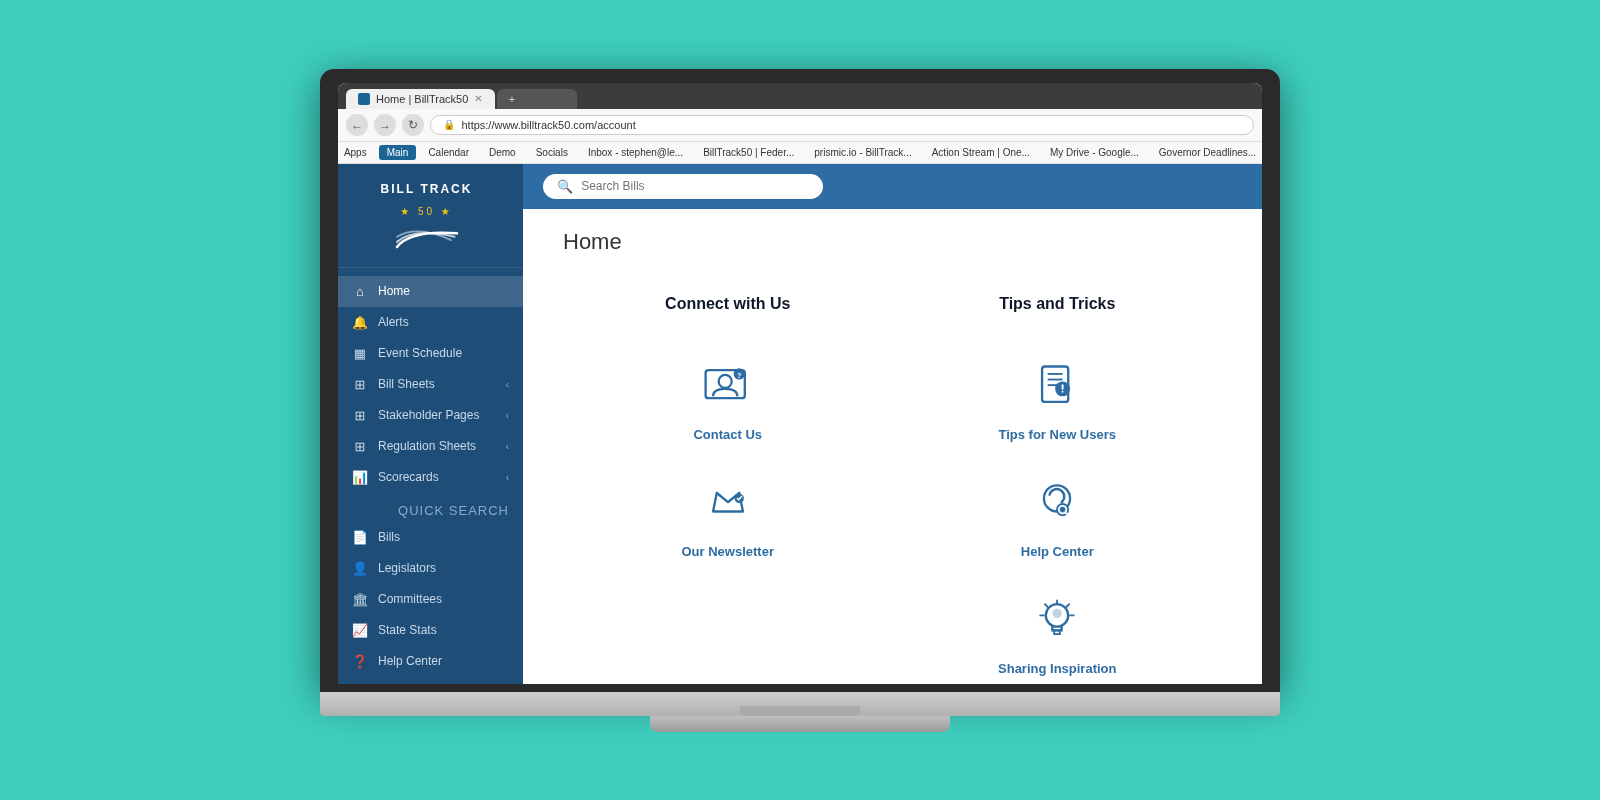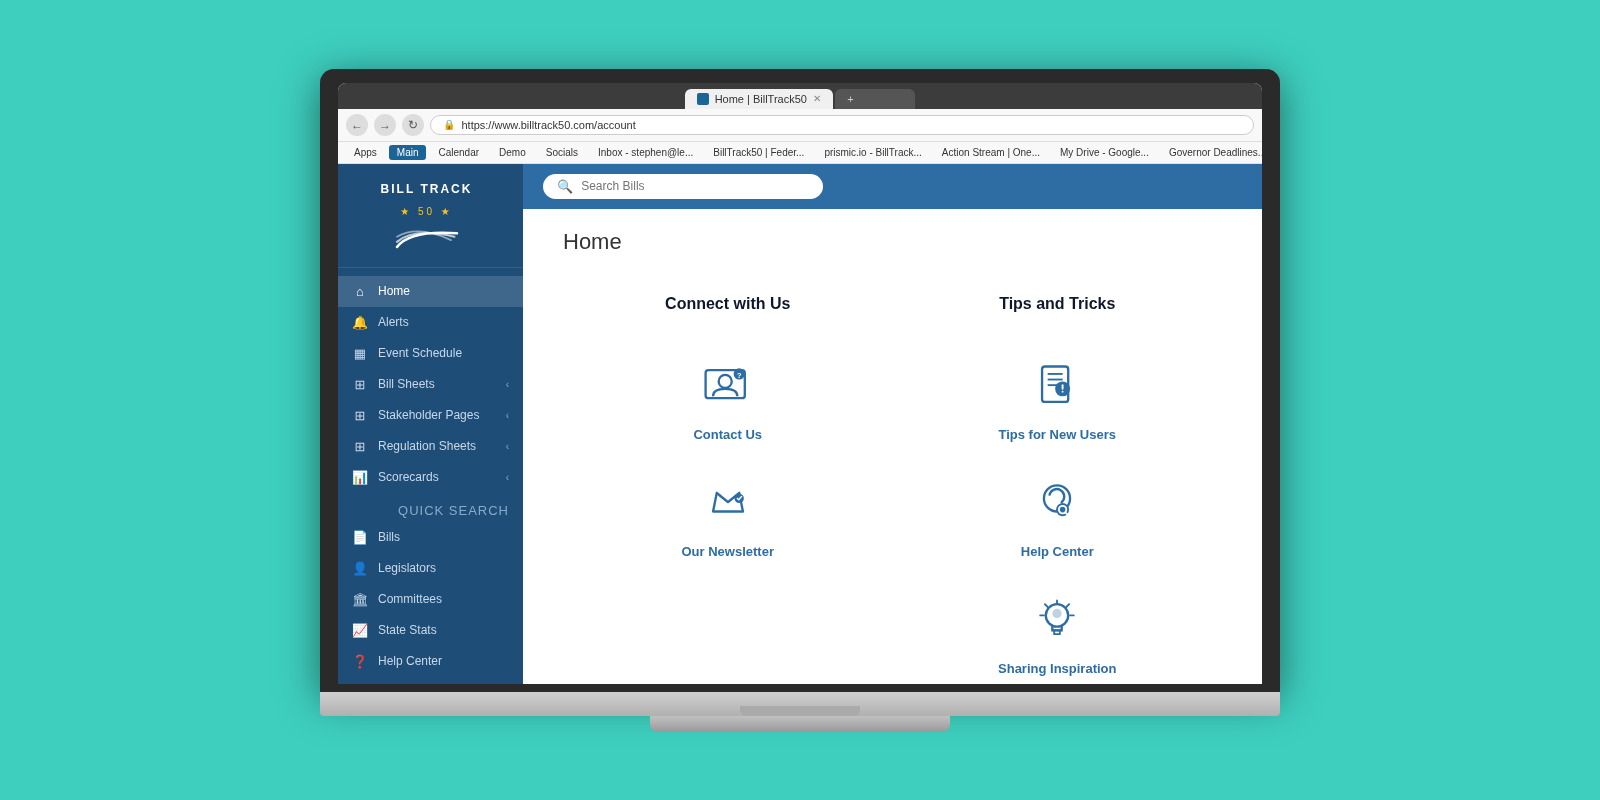--- a/index.html
+++ b/index.html
@@ -34,21 +34,20 @@
       overflow: hidden;
       width: 100%;
     }
 
     .browser-chrome {
       background: #3c3c3c;
       padding: 6px 8px 0 8px;
       display: flex;
       flex-direction: column;
       gap: 4px;
-      align-items: center;
     }
 
     .browser-tabs {
       display: flex;
       align-items: flex-end;
       gap: 2px;
     }
 
     .browser-tab {
       background: #f0f0f0;
@@ -123,20 +122,21 @@
     }
 
     .bookmarks-bar {
       background: #f8f8f8;
       display: flex;
       align-items: center;
       gap: 4px;
       padding: 3px 8px;
       border-bottom: 1px solid #e0e0e0;
       font-size: 10px;
+      justify-content: center;
     }
 
     .bookmark-item {
       padding: 2px 8px;
       border-radius: 3px;
       cursor: pointer;
       white-space: nowrap;
       color: #333;
     }
 

